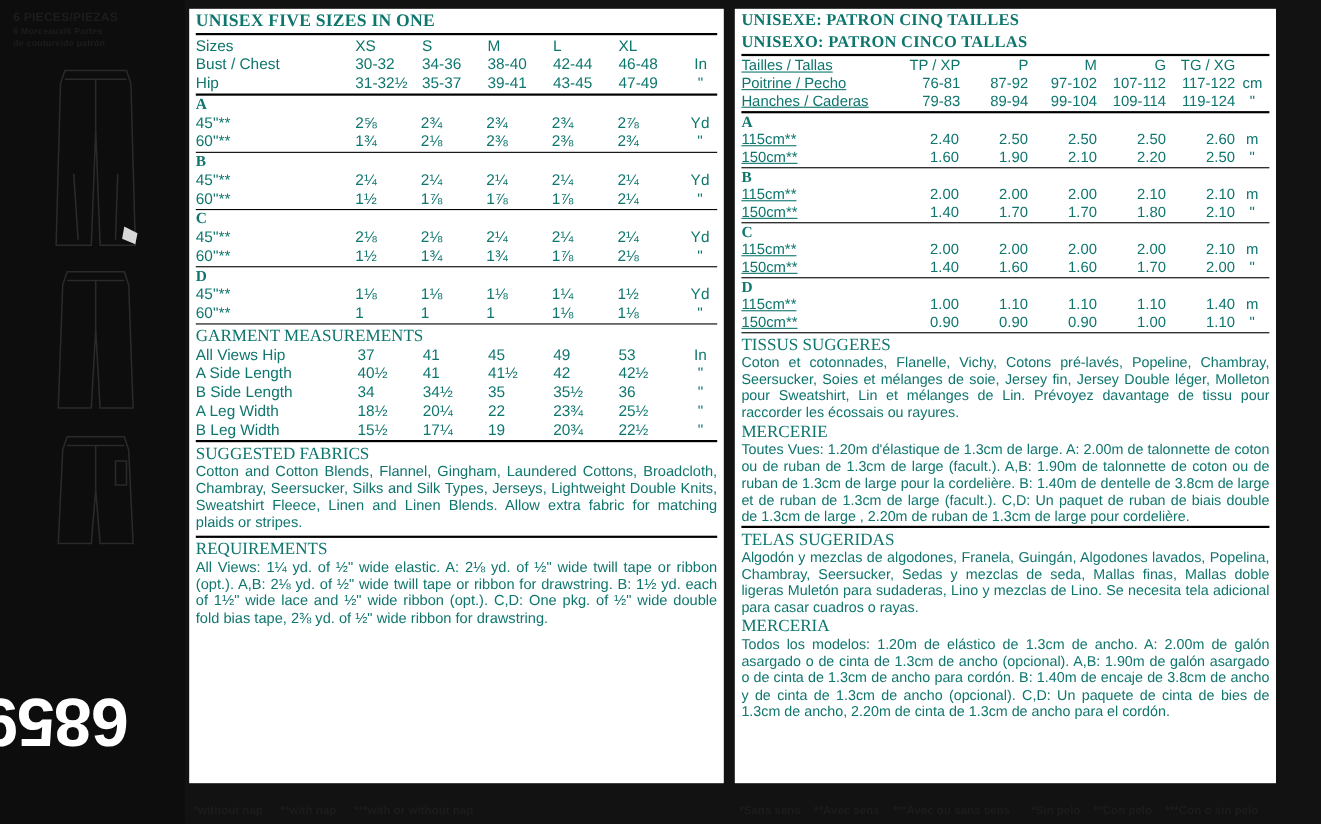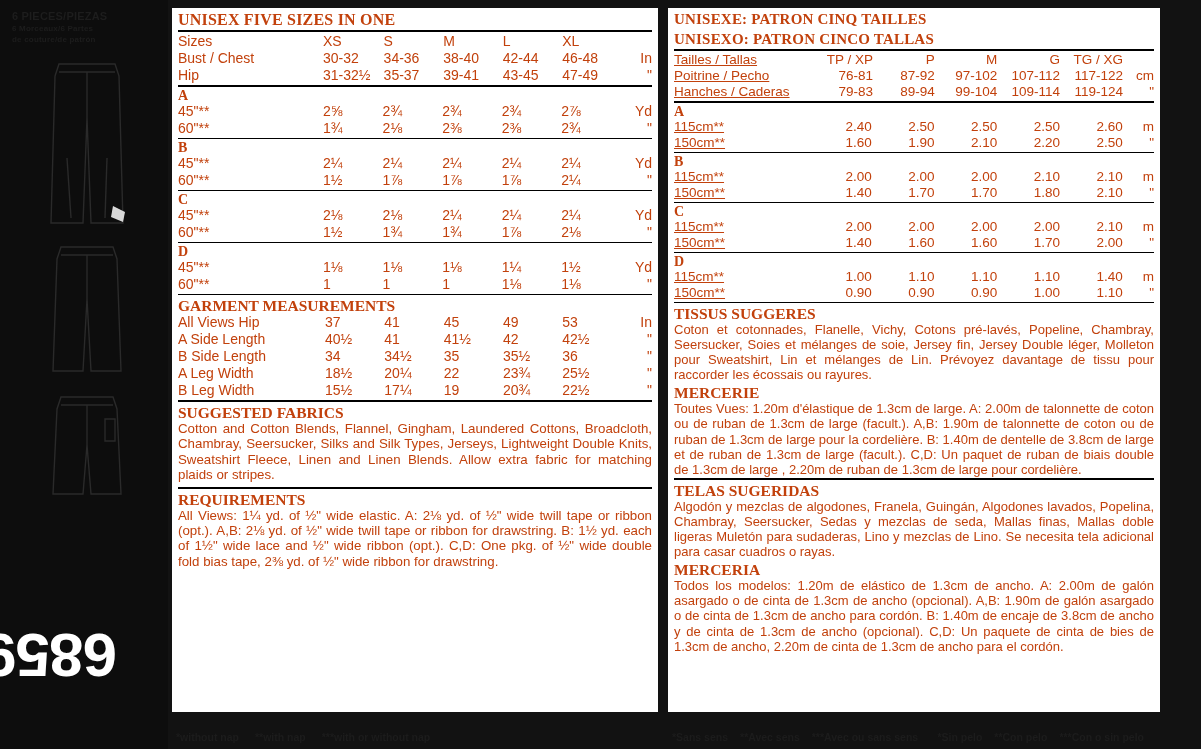--- a/index.html
+++ b/index.html
@@ -25,50 +25,50 @@
     display:flex;align-items:center;justify-content:center;
   }
   .patnum span{
     transform:rotate(180deg);
     color:#ffffff;font-size:62px;font-weight:bold;
     font-family:"Liberation Sans",sans-serif;letter-spacing:-1px;
     line-height:62px;
   }
 
   
-  .panel{position:absolute;top:8px;background:#ffffff;color:#c2410c;overflow:hidden;}
+  .panel{position:absolute;top:8px;background:#ffffff;color:#0f766e;overflow:hidden;}
   .panel-en{left:172px;width:486px;height:704px;}
   .panel-fr{left:668px;width:492px;height:704px;}
   .pad{padding:0 6px;}
 
   .title{
     font-family:"Liberation Serif",serif;font-weight:bold;
     font-size:16px;line-height:18px;letter-spacing:.2px;margin:3px 0 1px 0;
   }
   .title-sm{font-size:15px;line-height:17px;}
   .rule{border-top:2px solid #000;margin:1px 0;}
   .rule-thin{border-top:1px solid #000;margin:1px 0;}
 
   table.grid{width:100%;border-collapse:collapse;font-size:14px;}
   table.grid td{padding:0 0 1px 0;vertical-align:top;white-space:nowrap;}
   .c-label{width:152px;margin-top:21px;}
   .c-v{width:62px;}
-  .c-unit{width:32px;text-align:right;margin-left:16px;}
+  .c-unit{width:32px;text-align:center;margin-left:16px;}
   .fr table.grid{font-size:13.5px;}
   .fr .c-label{width:138px;text-decoration:underline;}
   .fr .c-v{width:64px;text-align:right;}
 
   .viewhead{
     font-family:"Liberation Serif",serif;font-weight:bold;font-size:14px;
     line-height:15px;margin:1px 0 0 0;
   }
   .para{font-size:13.3px;line-height:15.4px;text-align:justify;margin:0;}
   .fr .para{font-size:13px;line-height:15.1px;}
   .sect-title{
-    font-family:"Liberation Serif",serif;font-weight:bold;font-size:15.5px;
+    font-family:"Liberation Serif",serif;font-weight:normal;font-size:15.5px;
     line-height:17px;margin:2px 0 0 0;
   }
   .spacer2{height:3px;}
 
   
   .footnotes{position:absolute;bottom:6px;color:#1c1c1c;font-size:10.5px;font-weight:bold;}
   .fn-en{left:176px;width:470px;}
   .fn-fr{left:672px;width:484px;display:flex;justify-content:space-between;}
   .fn-en span{margin-right:16px;}
   .fn-fr span{margin-right:12px;}

